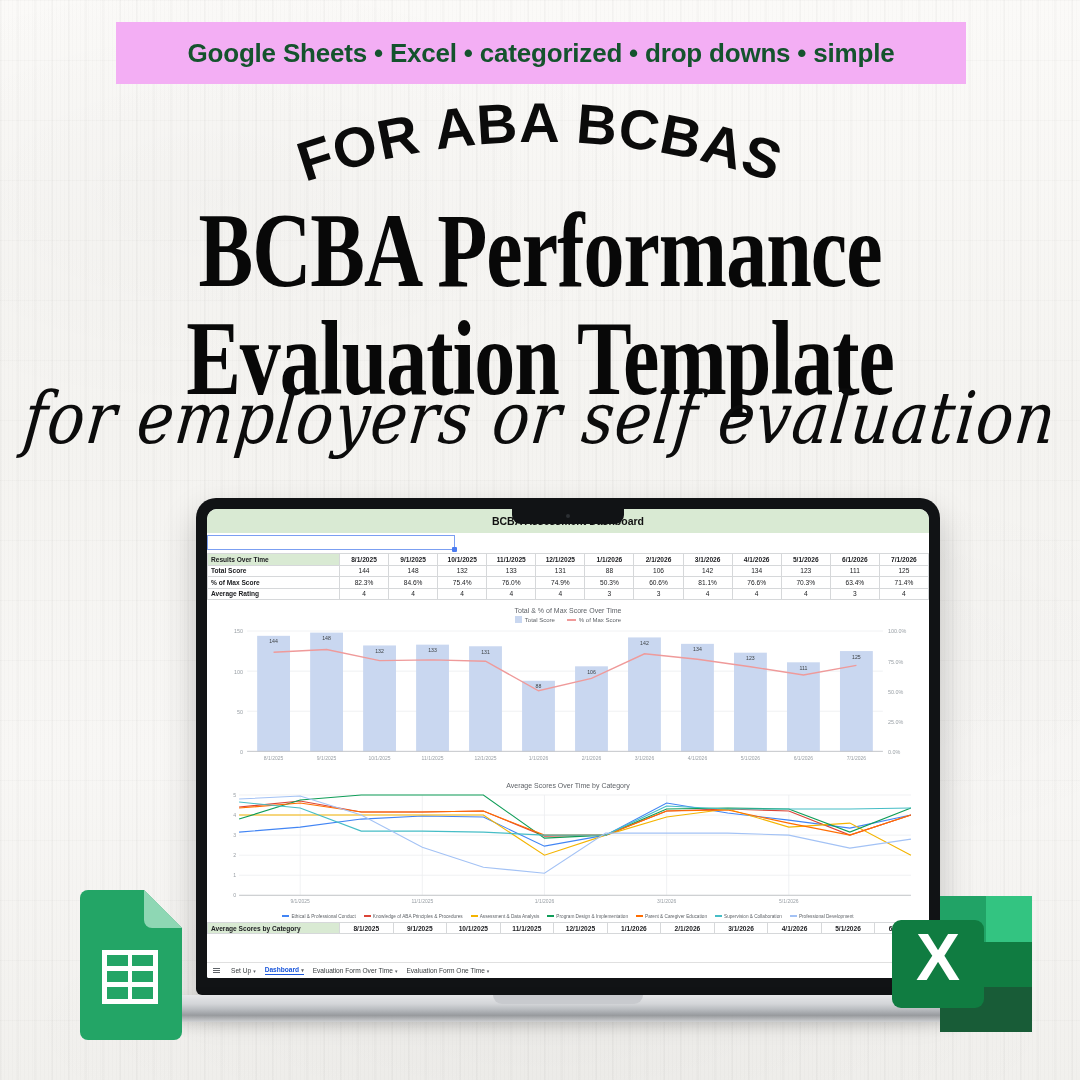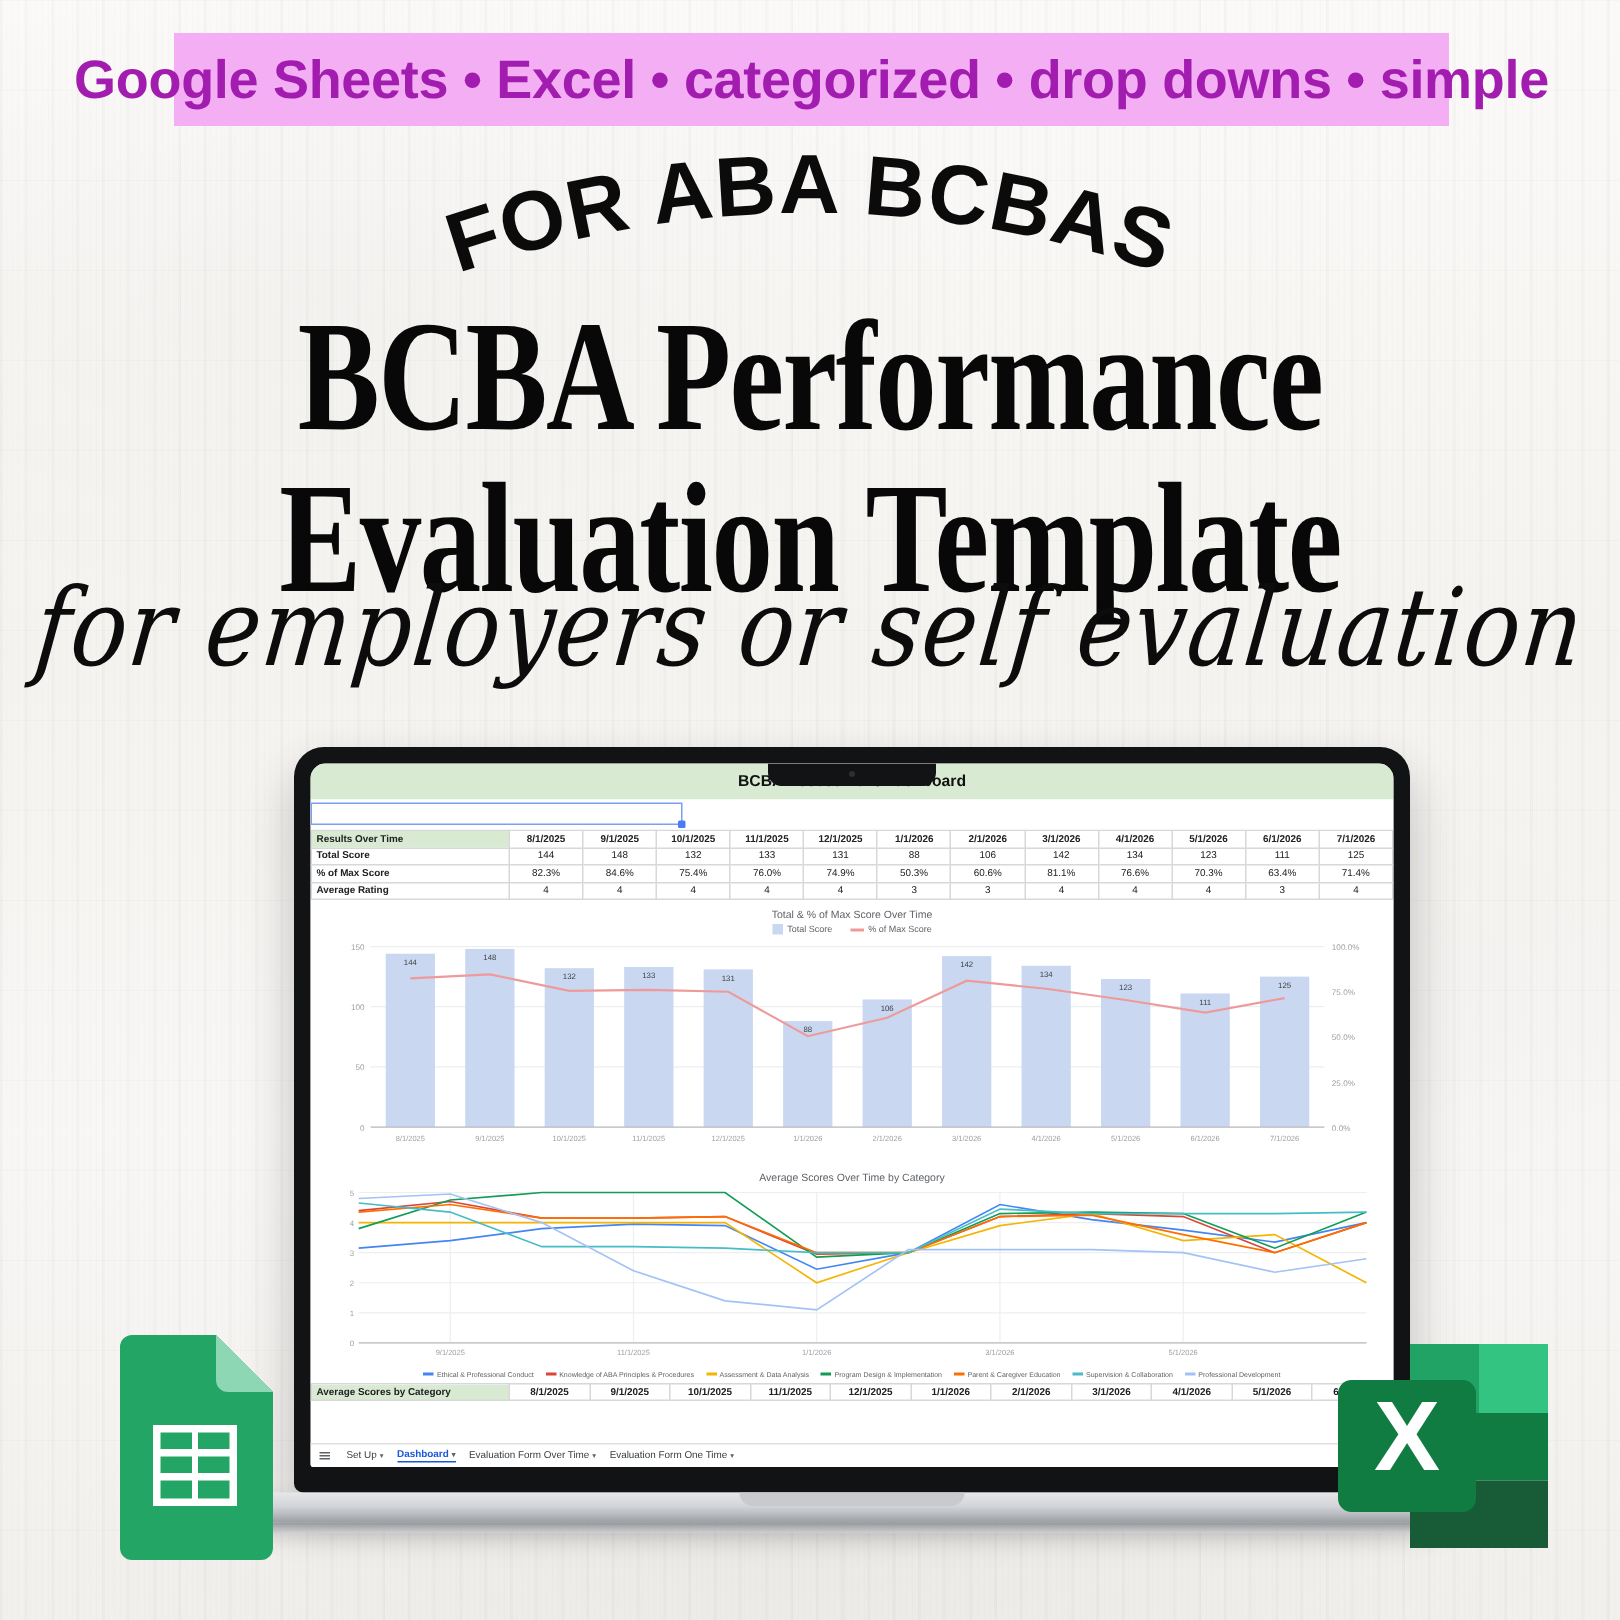--- a/index.html
+++ b/index.html
@@ -38,23 +38,23 @@
   #pink-banner {
     position: absolute; left: 116px; top: 22px;
     width: 850px; height: 62px;
     background: #f3aef4;
     display: flex; align-items: center; justify-content: center;
     z-index: 5;
   }
   #pink-banner .txt {
     font-family: "Liberation Sans", sans-serif;
     font-weight: 700;
-    font-size: 36px;
+    font-size: 26px;
     letter-spacing: -0.2px;
-    color: #a21caf;
+    color: #14532d;
     white-space: nowrap;
   }
 
   
   #arch-wrap {
     position:absolute; left:0; top:92px; width:1080px; height:100px; z-index:5;
   }
   #arch-wrap svg { display:block; width:1080px; height:100px; }
   #arch-wrap text {
     font-family:"Liberation Sans", sans-serif;

